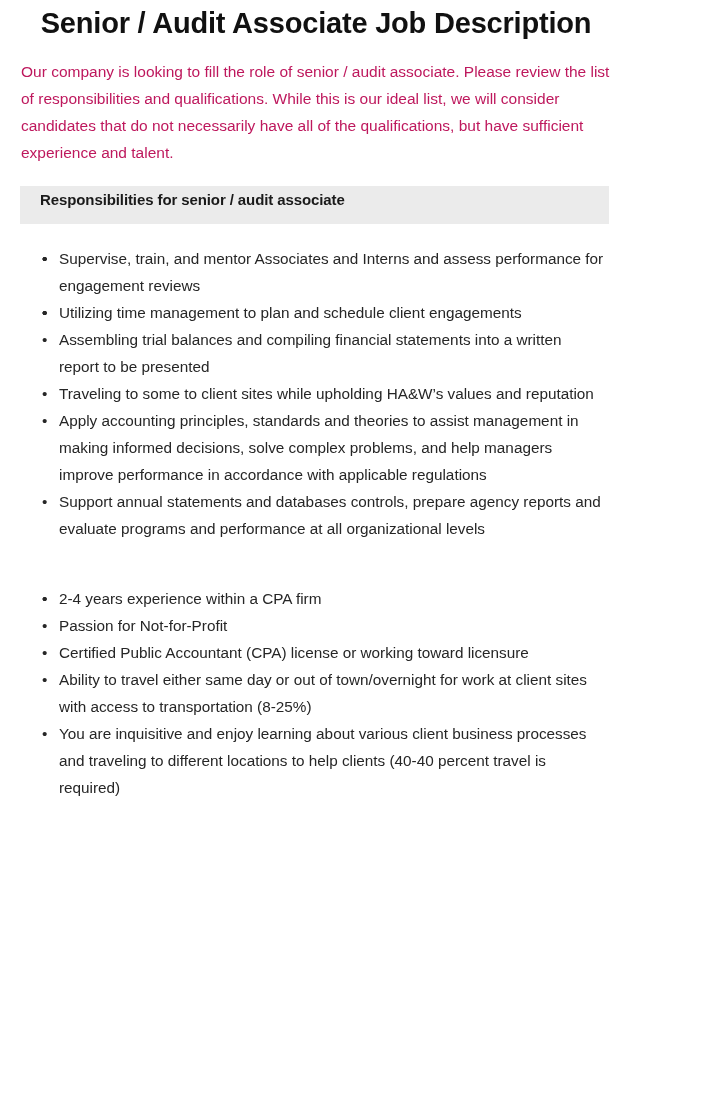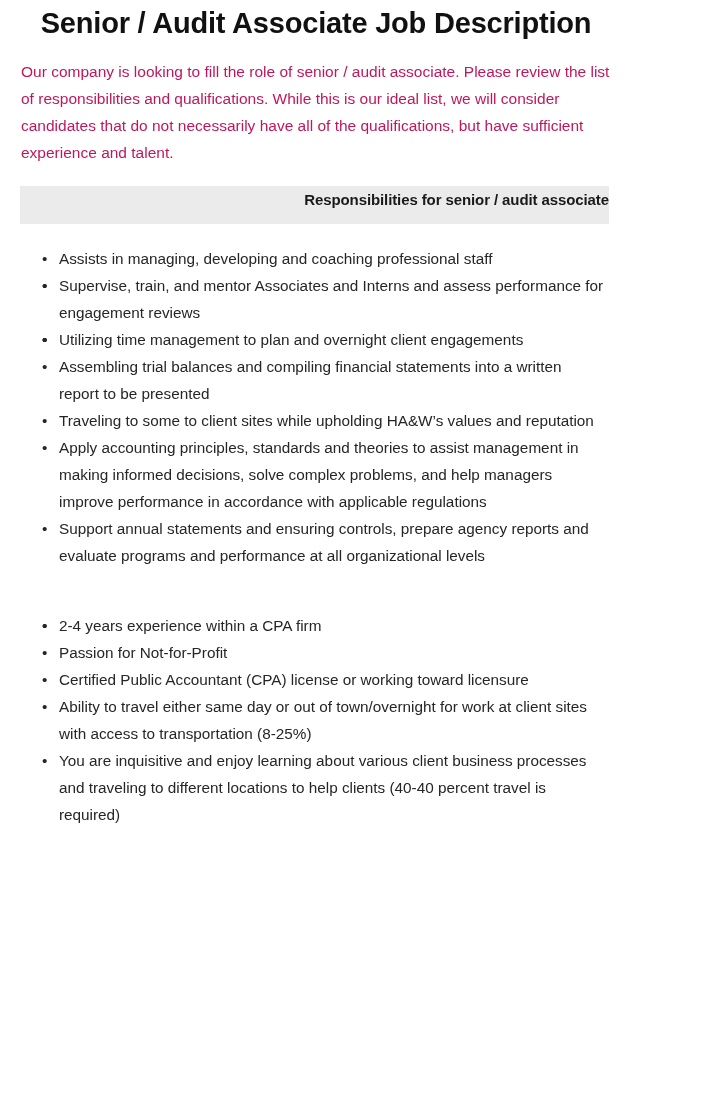--- a/index.html
+++ b/index.html
@@ -47,21 +47,20 @@
   }
 
   .section-header {
     background: #ebebeb;
     margin: 0 23px 0 20px;
     height: 38px;
     display: flex;
     align-items: center;
     padding: 0 0 12px 20px;
     box-sizing: border-box;
-    justify-content: flex-end;
   }
 
   .section-header-text {
     font-size: 15px;
     font-weight: bold;
     color: #1a1a1a;
     letter-spacing: -0.1px;
   }
 
   .bullet-list {
@@ -104,30 +103,30 @@
 
   <h1 class="doc-title">Senior / Audit Associate Job Description</h1>
 
   <p class="intro">Our company is looking to fill the role of senior / audit associate. Please review the list of responsibilities and qualifications. While this is our ideal list, we will consider candidates that do not necessarily have all of the qualifications, but have sufficient experience and talent.</p>
 
   <div class="section">
     <div class="section-header">
       <span class="section-header-text">Responsibilities for senior / audit associate</span>
     </div>
     <ul class="bullet-list first" id="list-0">
-        <li class="bullet-item"><span class="dot">•</span><span>Assists in managing, developing and coaching professional staff</span></li>
+        <li class="bullet-item"><span class="dot">•</span></li>
         <li class="bullet-item"><span class="dot">•</span></li>
         <li class="bullet-item"><span class="dot">•</span><span>Supervise, train, and mentor Associates and Interns and assess performance for engagement reviews</span></li>
         <li class="bullet-item"><span class="dot">•</span></li>
         <li class="bullet-item"><span class="dot">•</span></li>
-        <li class="bullet-item"><span class="dot">•</span><span>Utilizing time management to plan and overnight client engagements</span></li>
+        <li class="bullet-item"><span class="dot">•</span><span>Utilizing time management to plan and schedule client engagements</span></li>
         <li class="bullet-item"><span class="dot">•</span><span>Assembling trial balances and compiling financial statements into a written report to be presented</span></li>
         <li class="bullet-item"><span class="dot">•</span><span>Traveling to some to client sites while upholding HA&amp;W’s values and reputation</span></li>
         <li class="bullet-item"><span class="dot">•</span><span>Apply accounting principles, standards and theories to assist management in making informed decisions, solve complex problems, and help managers improve performance in accordance with applicable regulations</span></li>
-        <li class="bullet-item"><span class="dot">•</span><span>Support annual statements and ensuring controls, prepare agency reports and evaluate programs and performance at all organizational levels</span></li>
+        <li class="bullet-item"><span class="dot">•</span><span>Support annual statements and databases controls, prepare agency reports and evaluate programs and performance at all organizational levels</span></li>
       </ul>
   </div>
 
   <div class="spacer-after-list"></div>
 
   <div class="section">
     <ul class="bullet-list first" id="list-1">
         <li class="bullet-item"><span class="dot">•</span></li>
         <li class="bullet-item"><span class="dot">•</span><span>2-4 years experience within a CPA firm</span></li>
         <li class="bullet-item"><span class="dot">•</span><span>Passion for Not-for-Profit</span></li>

